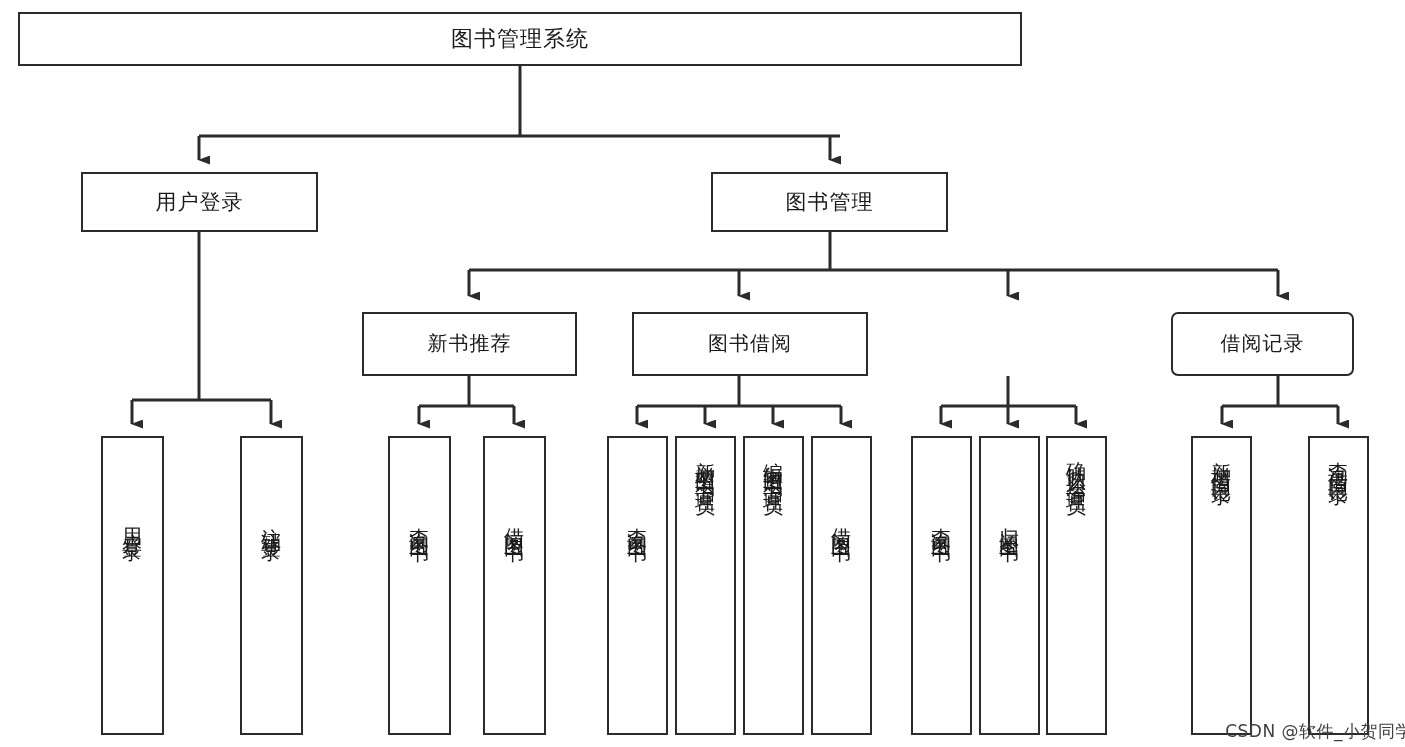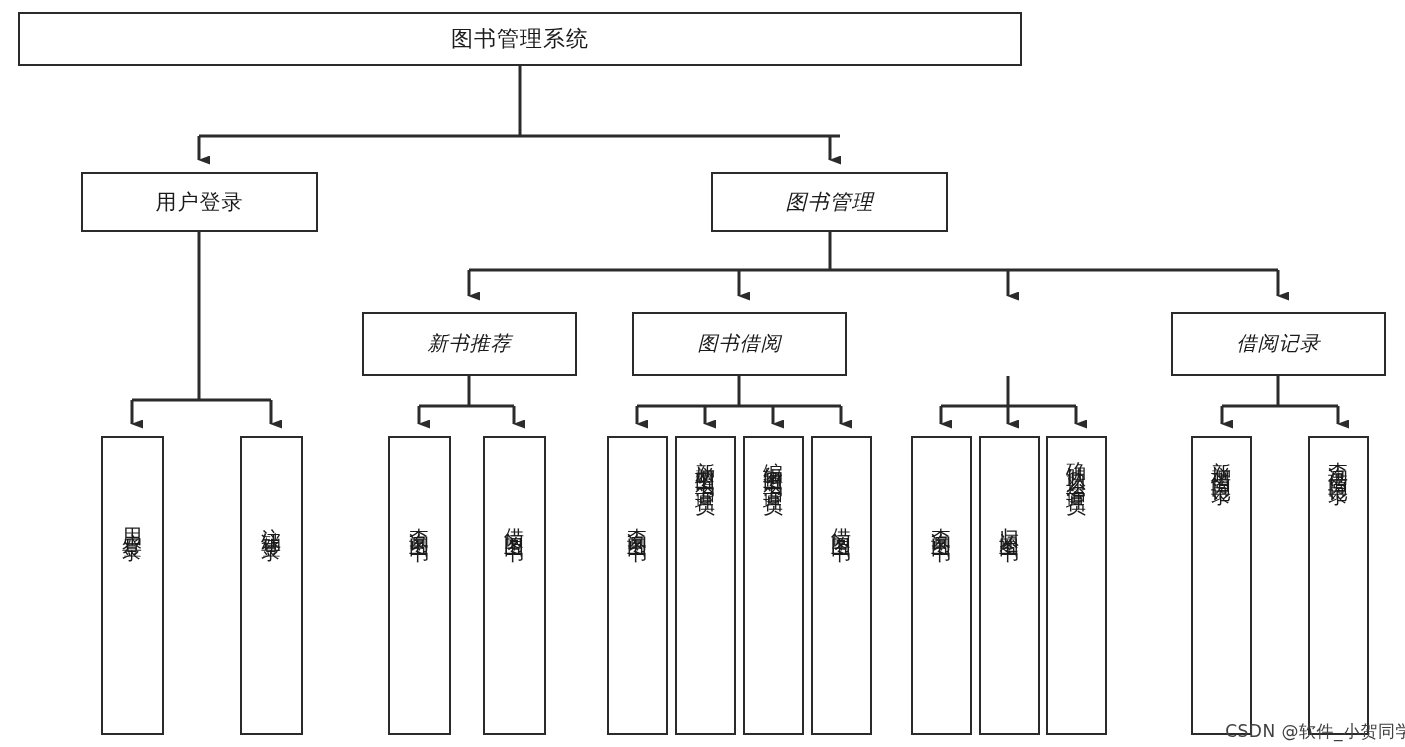--- a/index.html
+++ b/index.html
@@ -48,21 +48,20 @@
     white-space: nowrap;
   }
   .node-root .node-label {
     font-size: 22px;
   }
   .node-l2 .node-label {
     font-size: 21px;
   }
   .node-l3 .node-label {
     font-size: 20px;
-    font-style: italic;
   }
   .node-leaf {
     align-items: flex-start;
     justify-content: center;
     padding-top: 6px;
   }
   .node-leaf .node-label {
     writing-mode: vertical-rl;
     text-orientation: upright;
     font-size: 20px;
@@ -146,31 +145,31 @@
     </g>
   </svg>
 
   <div class="node-box node-root" style="left:18px; top:12px; width:1004px; height:54px;">
     <span class="node-label">图书管理系统</span>
   </div>
 
   <div class="node-box node-l2" style="left:81px; top:172px; width:237px; height:60px;">
     <span class="node-label">用户登录</span>
   </div>
-  <div class="node-box node-l2" style="left:711px; top:172px; width:237px; height:60px;font-style:italic;">
+  <div class="node-box node-l2" style="left:711px; top:172px; width:237px; height:60px;">
     <span class="node-label">图书管理</span>
   </div>
 
   <div class="node-box node-l3" style="left:362px; top:312px; width:215px; height:64px;">
     <span class="node-label">新书推荐</span>
   </div>
-  <div class="node-box node-l3" style="left:632px; top:312px; width:215px; height:64px;">
+  <div class="node-box node-l3" style="left:632px; top:312px; width:236px; height:64px;">
     <span class="node-label">图书借阅</span>
   </div>
-  <div class="node-box node-l3" style="left:1171px; top:312px; width:215px; height:64px;">
+  <div class="node-box node-l3" style="left:1171px; top:312px; width:183px; height:64px;border-radius:7px;">
     <span class="node-label">借阅记录</span>
   </div>
 
   <div class="node-box node-leaf leaf-mid" style="left:101px; top:436px; width:63px; height:299px;">
     <span class="node-label">用户登录</span>
   </div>
   <div class="node-box node-leaf leaf-mid" style="left:240px; top:436px; width:63px; height:299px;">
     <span class="node-label">注销登录</span>
   </div>
 

